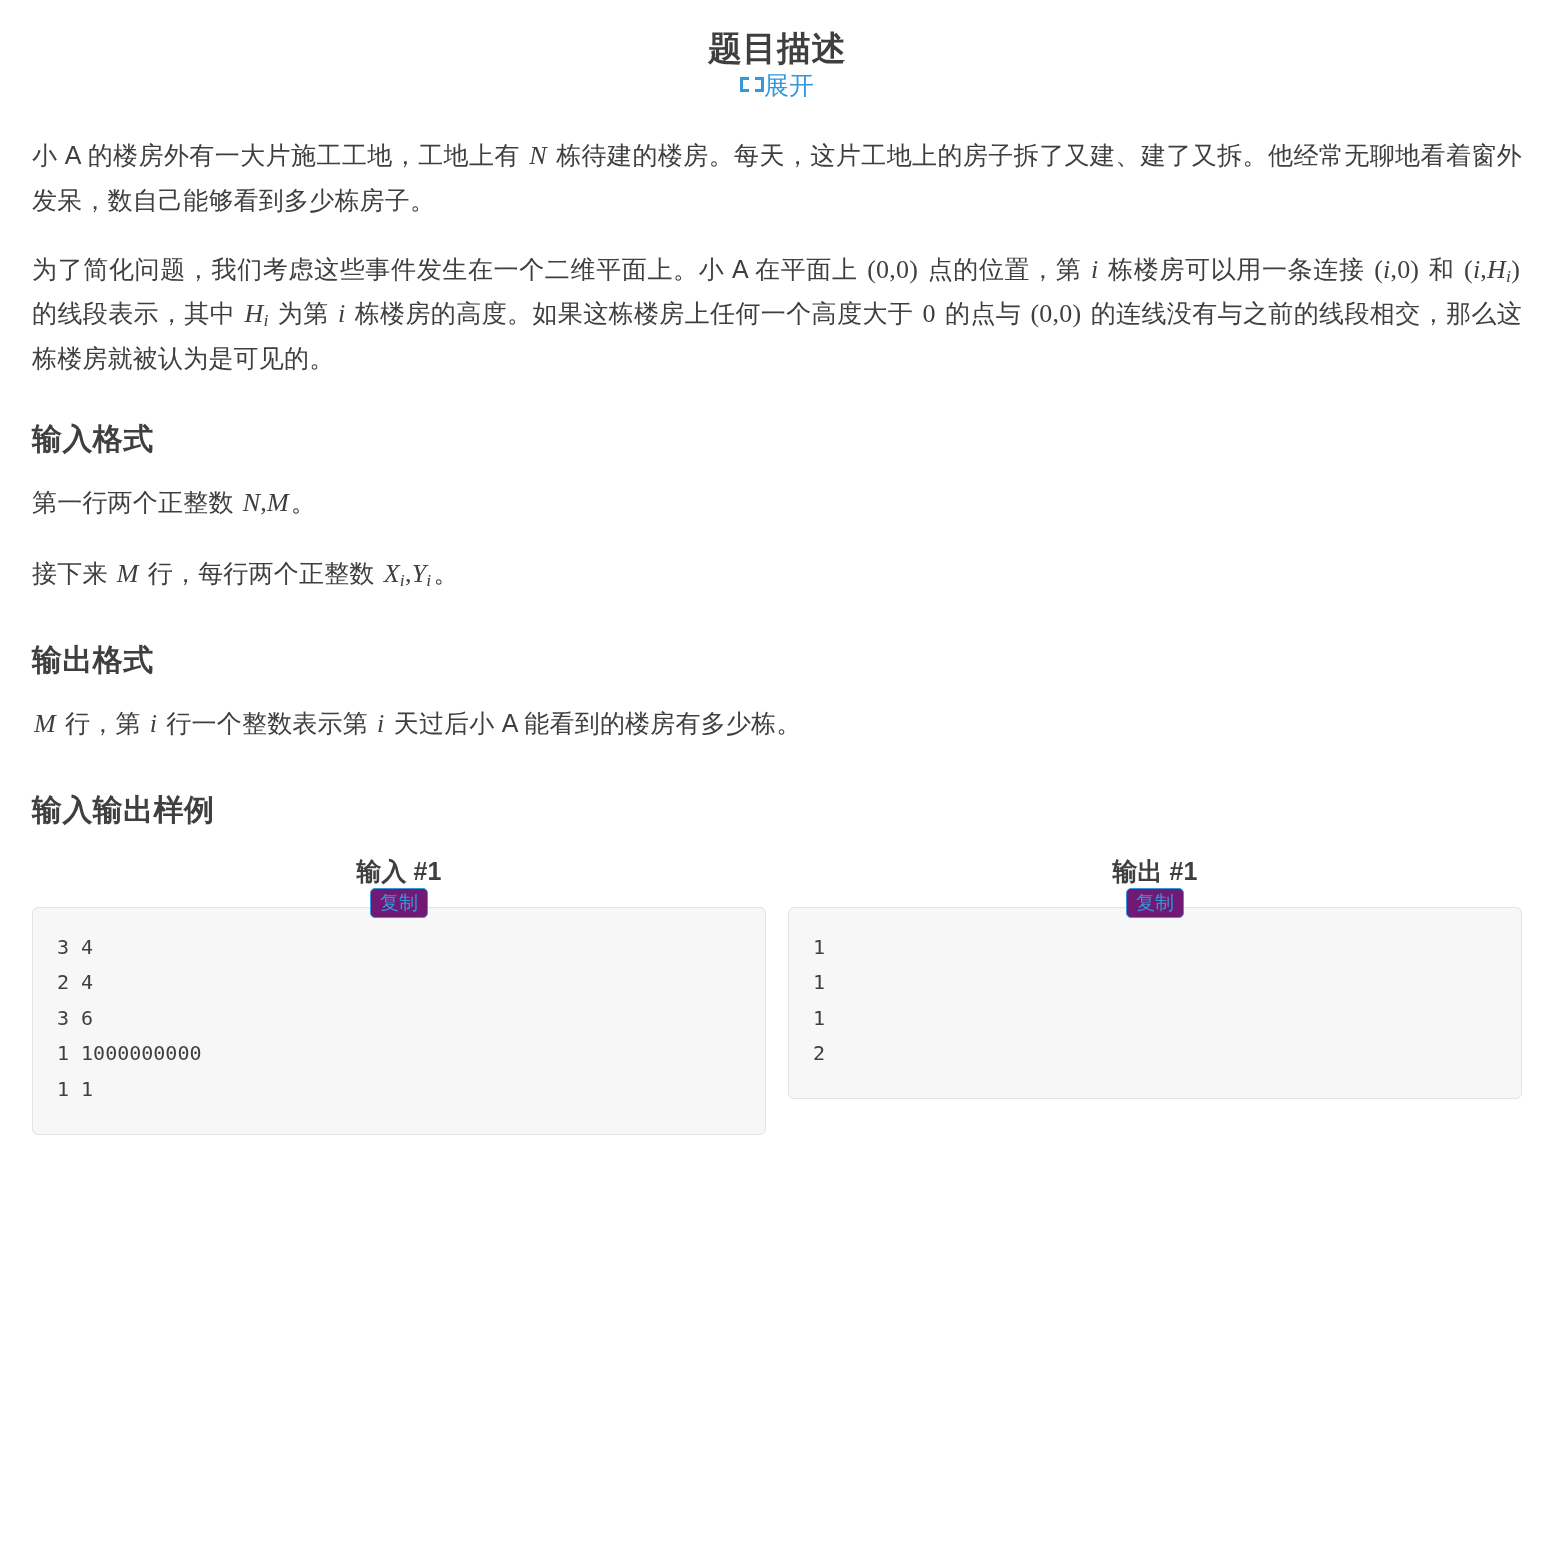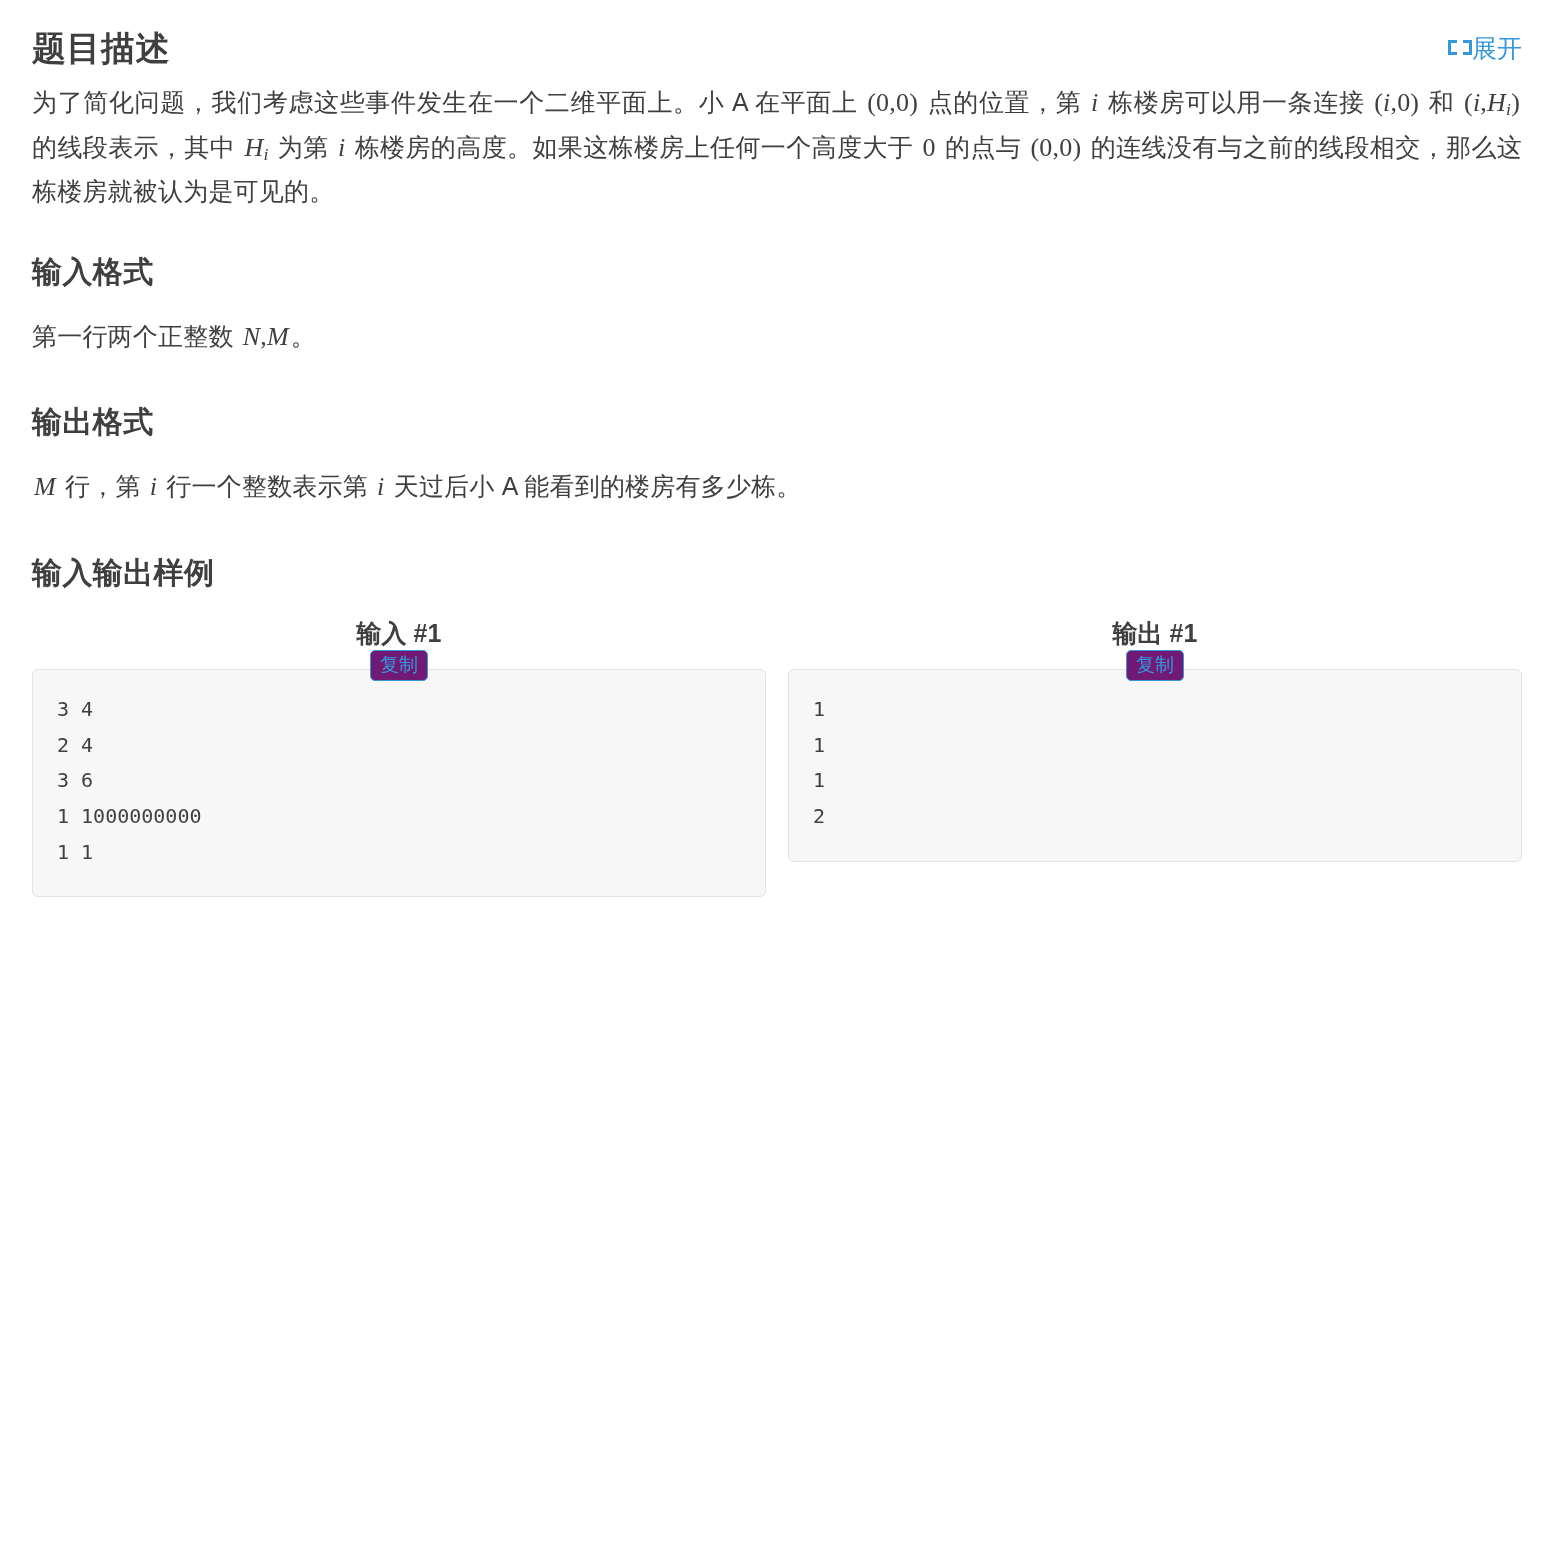--- a/index.html
+++ b/index.html
@@ -17,21 +17,22 @@
   }
   .page {
     padding: 24px 32px 16px 32px;
   }
 
   
   .section-head {
     display: flex;
     align-items: center;
     justify-content: space-between;
-    margin: 4px 0 12px 0;
+    margin: 4px 0 32px 0;
+    flex-direction: column;
   }
   .section-title {
     font-size: 34px;
     font-weight: 700;
     color: #3f3f3f;
     letter-spacing: 0.5px;
     line-height: 1.2;
   }
   .expand-btn {
     display: flex;
@@ -146,26 +147,28 @@
     <div class="expand-btn">
       <span class="expand-icon">
         <i class="l"></i>
           <i class="r"></i>
       </span>
       <span>展开</span>
     </div>
   </div>
 
   <div>
+    <p class="para">小 A 的楼房外有一大片施工工地，工地上有 <span class="m">N</span> 栋待建的楼房。每天，这片工地上的房子拆了又建、建了又拆。他经常无聊地看着窗外发呆，数自己能够看到多少栋房子。</p>
     <p class="para">为了简化问题，我们考虑这些事件发生在一个二维平面上。小 A 在平面上 <span class="m"><span class="up">(</span><span class="up">0</span><span class="up">,</span><span class="up">0</span><span class="up">)</span></span> 点的位置，第 <span class="m">i</span> 栋楼房可以用一条连接 <span class="m"><span class="up">(</span>i<span class="up">,</span><span class="up">0</span><span class="up">)</span></span> 和 <span class="m"><span class="up">(</span>i<span class="up">,</span>H<sub>i</sub><span class="up">)</span></span> 的线段表示，其中 <span class="m">H<sub>i</sub></span> 为第 <span class="m">i</span> 栋楼房的高度。如果这栋楼房上任何一个高度大于 <span class="m"><span class="up">0</span></span> 的点与 <span class="m"><span class="up">(</span><span class="up">0</span><span class="up">,</span><span class="up">0</span><span class="up">)</span></span> 的连线没有与之前的线段相交，那么这栋楼房就被认为是可见的。</p>
   </div>
 
   <h2 class="sub first">输入格式</h2>
   <div>
     <p class="para">第一行两个正整数 <span class="m">N<span class="up">,</span>M</span>。</p>
+    <p class="para">接下来 <span class="m">M</span> 行，每行两个正整数 <span class="m">X<sub>i</sub><span class="up">,</span>Y<sub>i</sub></span>。</p>
   </div>
 
   <h2 class="sub">输出格式</h2>
   <div>
     <p class="para"><span class="m">M</span> 行，第 <span class="m">i</span> 行一个整数表示第 <span class="m">i</span> 天过后小 A 能看到的楼房有多少栋。</p>
   </div>
 
   <h2 class="sub">输入输出样例</h2>
 
   <div class="samples">

